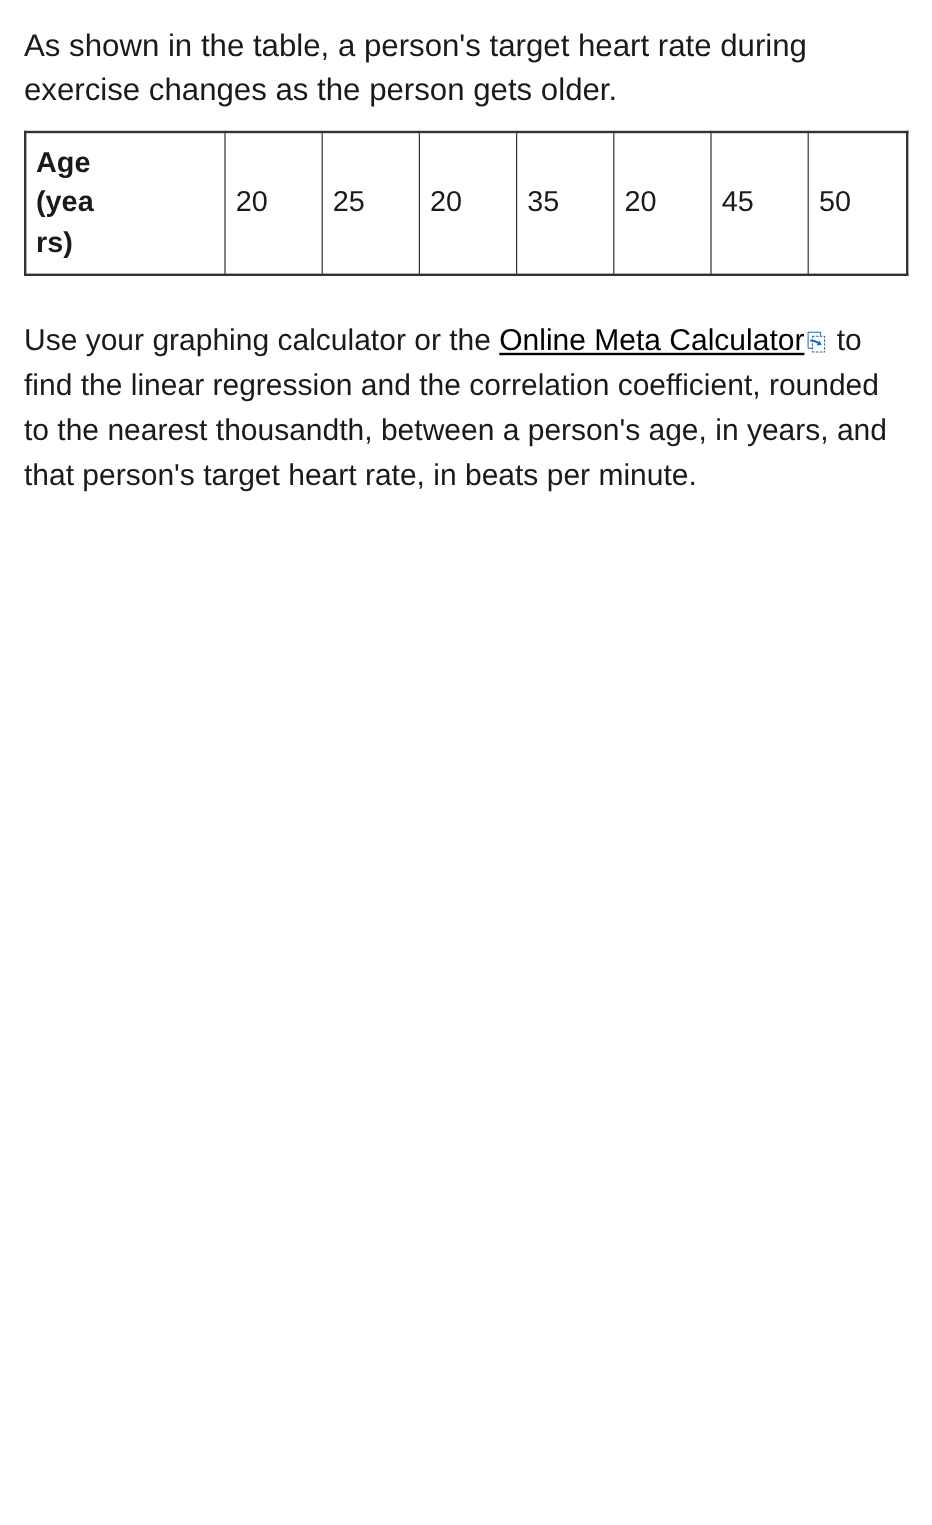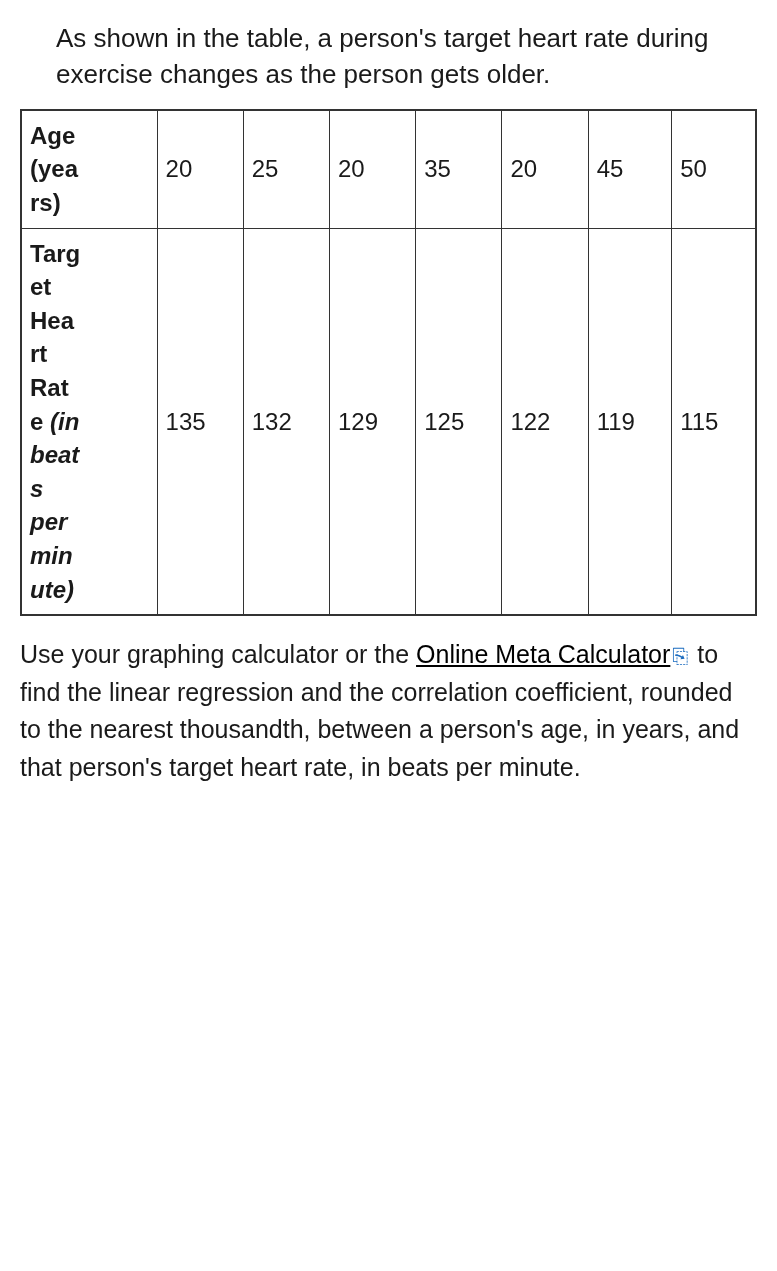--- a/index.html
+++ b/index.html
@@ -17,27 +17,26 @@
       width: 777px;
       min-height: 1271px;
       padding: 20px 20px 30px 20px;
     }
 
     .intro-text {
       font-size: 26px;
       line-height: 1.4;
       margin-bottom: 16px;
       font-weight: normal;
-      margin-left: 36px;
     }
 
     .data-table {
       border-collapse: collapse;
       width: 100%;
-      margin-bottom: 20px;
+      margin-bottom: 36px;
       border: 2px solid #333;
     }
 
     .data-table td,
     .data-table th {
       border: 1.5px solid #333;
       padding: 6px 8px;
       text-align: left;
       vertical-align: middle;
       font-size: 24px;
@@ -99,32 +98,18 @@
         <span class="row-header-age">Age<br>(yea<br>rs)</span>
       </td>
       <td>20</td>
       <td>25</td>
       <td>20</td>
       <td>35</td>
       <td>20</td>
       <td>45</td>
       <td>50</td>
     </tr>
-    <tr>
-      <td>
-        <span class="row-header-thr">
-          <strong>Targ<br>et<br>Hea<br>rt<br>Rat<br>e</strong> <span class="thr-italic">(in<br>beat<br>s<br>per<br>min<br>ute)</span>
-        </span>
-      </td>
-      <td>135</td>
-      <td>132</td>
-      <td>129</td>
-      <td>125</td>
-      <td>122</td>
-      <td>119</td>
-      <td>115</td>
-    </tr>
   </tbody>
 </table>
 
 <p class="footer-text">
   <span>Use your graphing calculator or the </span><a class="link-blue" href="#">Online Meta Calculator</a><span class="ext-link-icon"> ⎘</span><span> to find the linear regression and the correlation coefficient, rounded to the nearest thousandth, between a person's age, in years, and that person's target heart rate, in beats per minute.</span>
 </p>
 
 </body></html>

